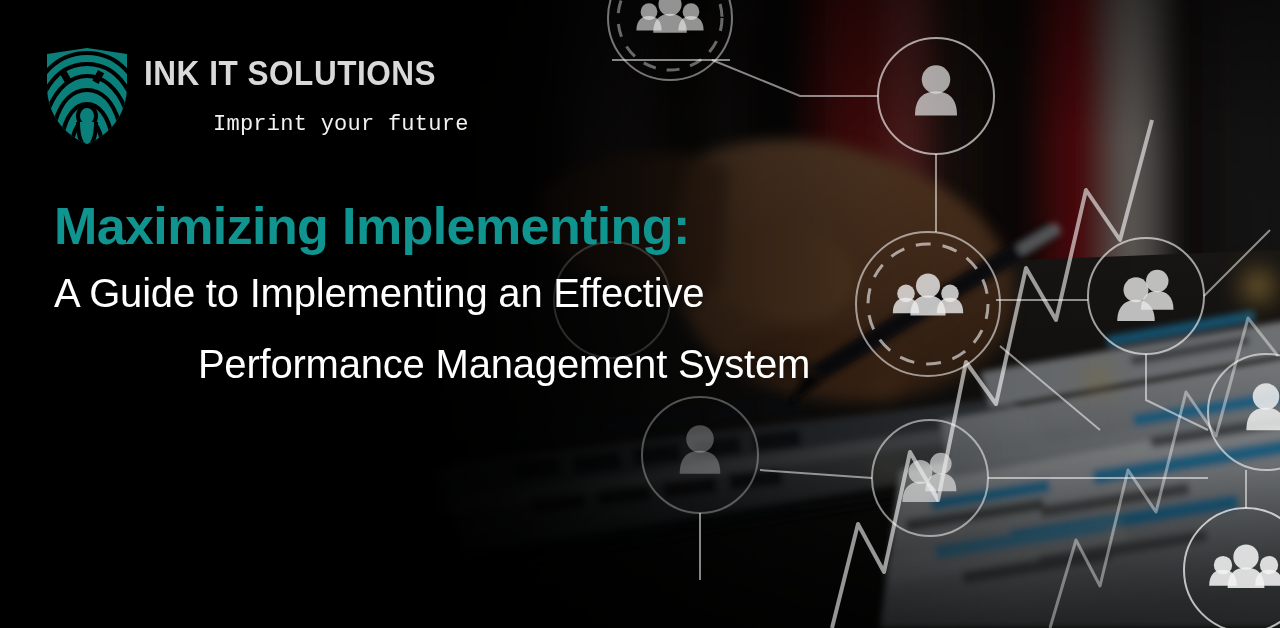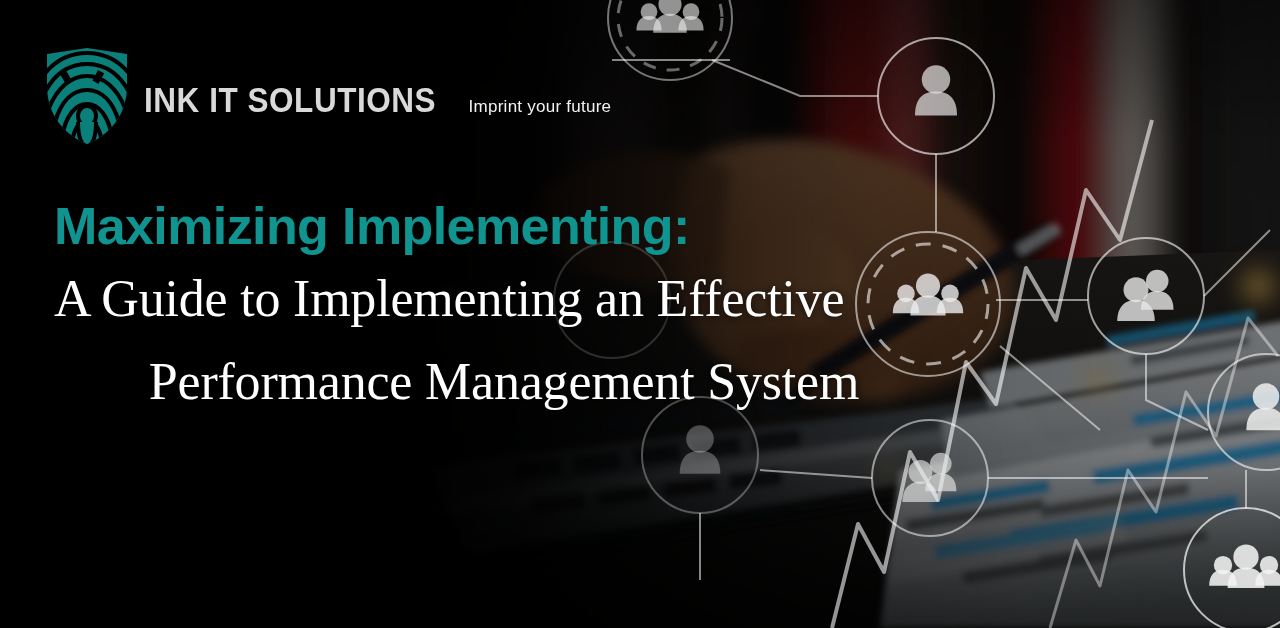--- a/index.html
+++ b/index.html
@@ -54,67 +54,67 @@
   .network-overlay svg { display:block; width:1280px; height:628px; }
 
   
   .logo {
     position:absolute; left:44px; top:46px;
     display:flex; align-items:center; gap:14px;
     z-index:6;
   }
   .logo-mark { width:86px; height:100px; flex:0 0 auto; }
   .logo-mark svg { display:block; width:86px; height:100px; }
-  .logo-words { display:flex; flex-direction:row; align-items:flex-end; }
+  .logo-words { display:flex; flex-direction:column; align-items:flex-end; }
   .logo-name {
     font-family:"Liberation Sans Narrow","Liberation Sans", sans-serif;
     font-weight:700;
     font-size:35px;
     line-height:1.0;
     letter-spacing:0.6px;
     color:#d9d9d9;
     transform:scaleX(0.9);
     transform-origin:left center;
     white-space:nowrap;
   }
   .logo-tagline {
     margin-top:22px;
-    font-size:17px;
+    font-size:22px;
     font-weight:400;
     color:#f2f2f2;
     letter-spacing:0.25px;
     white-space:nowrap;
+    font-family:Liberation Mono, monospace;
   }
 
   
   .headline-block {
     position:absolute;
     left:54px; top:200px;
     z-index:6;
     width:900px;
   }
   .headline {
     font-size:52px;
     font-weight:700;
     line-height:1.0;
     letter-spacing:-0.6px;
     color:#0f9490;
     white-space:nowrap;
     margin-bottom:21px;
   }
   .subhead-line {
-    font-size:52px;
+    font-size:40px;
     font-weight:400;
     line-height:1.0;
     letter-spacing:-0.2px;
     color:#ffffff;
     white-space:nowrap;
     margin-bottom:31px;
     text-shadow:0 1px 10px rgba(0,0,0,0.85);
-    font-family:Liberation Serif, serif;
   }
   .subhead-line:last-child { margin-bottom:0;text-align:center; }
 </style>
 </head>
 <body>
 
 <div class="banner">
 
   <div class="bg-photo">
     <svg viewBox="0 0 1280 628" preserveAspectRatio="none" aria-hidden="true">

